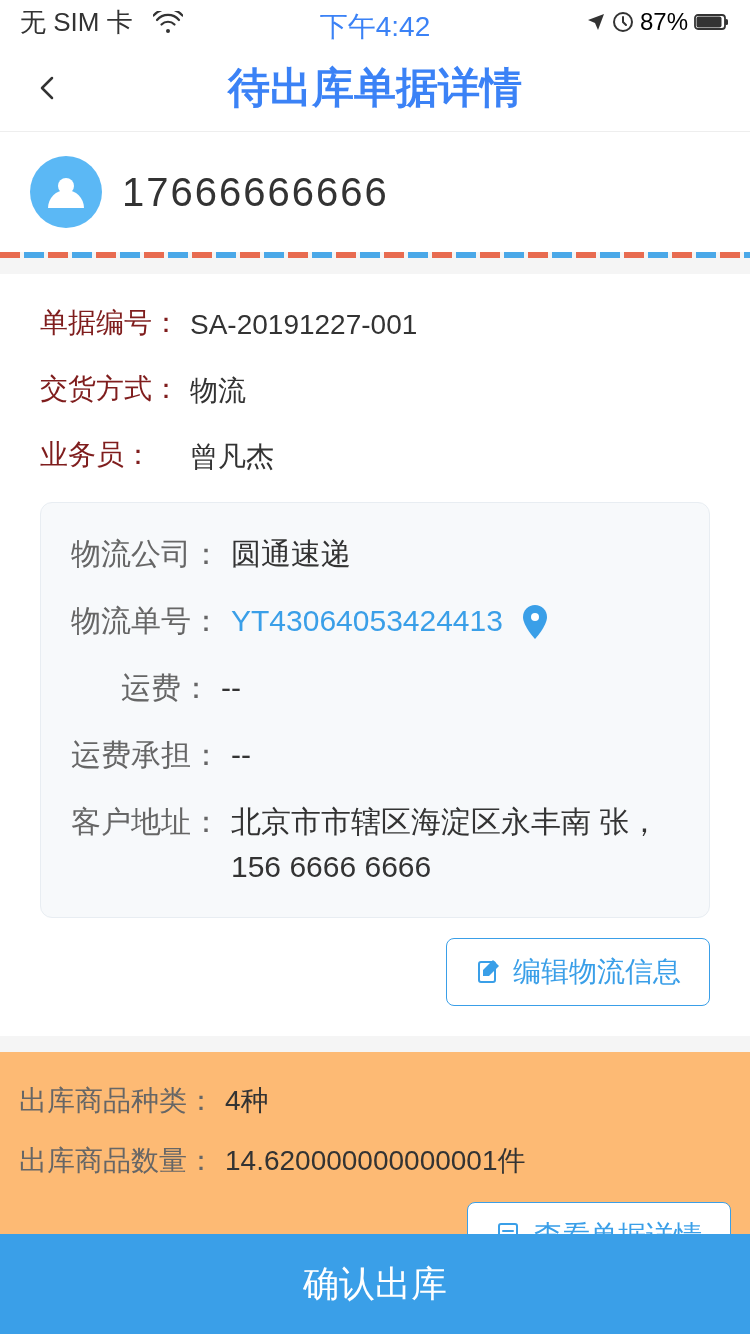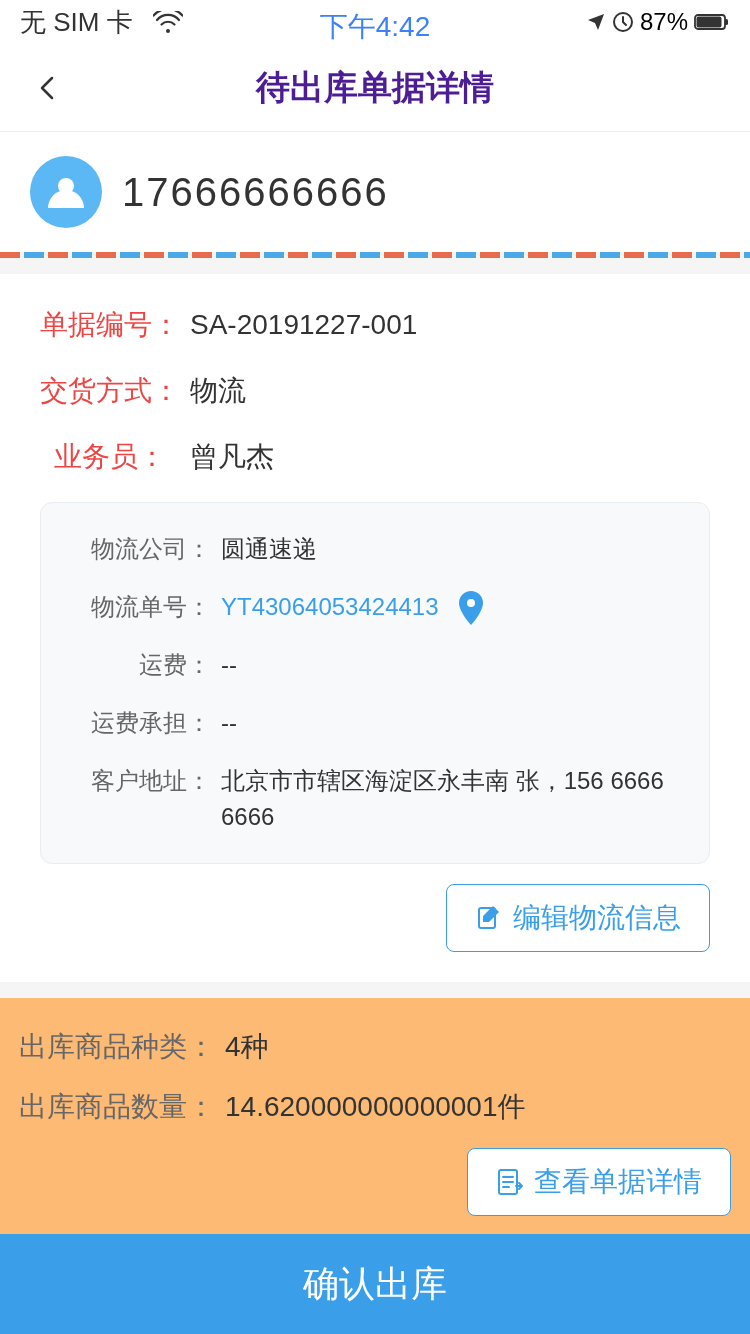--- a/index.html
+++ b/index.html
@@ -67,23 +67,23 @@
       display: flex;
       align-items: center;
       justify-content: center;
       cursor: pointer;
     }
     .nav-back svg {
       width: 28px;
       height: 28px;
     }
     .nav-title {
-      font-size: 34px;
+      font-size: 42px;
       font-weight: 600;
-      color: #4c1d95;
+      color: #3b82f6;
     }
 
     
     .content {
       background: #f5f5f5;
     }
 
     
     .user-header {
       background: #fff;
@@ -133,46 +133,47 @@
       padding: 30px 40px;
     }
     .info-row {
       display: flex;
       align-items: flex-start;
       margin-bottom: 24px;
       font-size: 28px;
     }
     .info-row:last-child { margin-bottom: 0; }
     .info-label {
-      color: #ef4444;
+      color: #7f1d1d;
       min-width: 140px;
-      text-align: center;
+      text-align: left;
       flex-shrink: 0;
       line-height: 1.5;
+      font-family: Liberation Mono, monospace;
     }
     .info-value {
       color: #333;
       margin-left: 10px;
       flex: 1;
       line-height: 1.5;
     }
 
     
     .logistics-card {
       background: #f7f9fb;
       border: 1px solid #e8edf2;
       border-radius: 12px;
       margin: 16px 0 0;
       padding: 28px 30px;
     }
     .logistics-row {
       display: flex;
       align-items: flex-start;
       margin-bottom: 22px;
-      font-size: 24px;
+      font-size: 30px;
     }
     .logistics-row:last-child { margin-bottom: 0; }
     .logistics-label {
       color: #666;
       min-width: 140px;
       text-align: right;
       flex-shrink: 0;
       line-height: 1.5;
     }
     .logistics-value {

